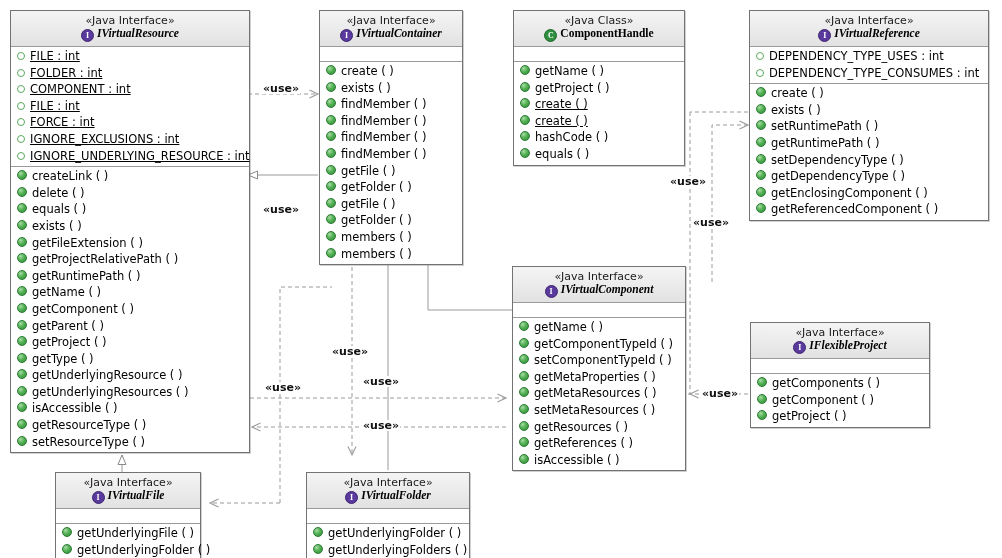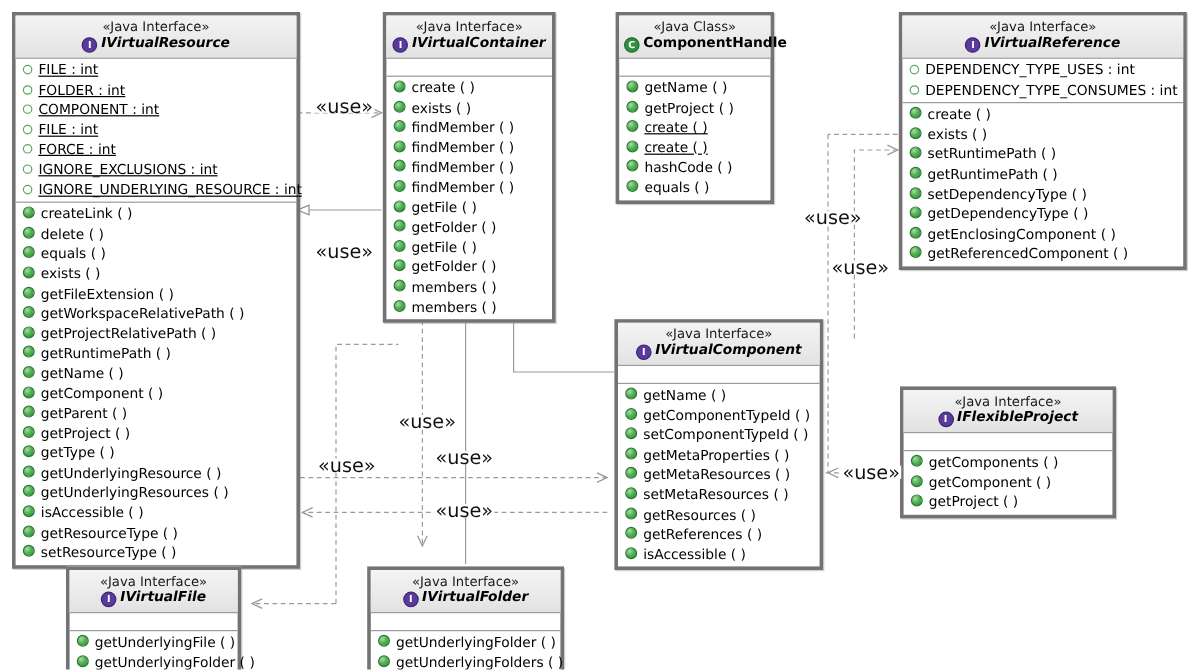--- a/index.html
+++ b/index.html
@@ -11,21 +11,21 @@
     color:#000000;
     overflow:hidden;
     position:relative;
   }
   #canvas{position:absolute;left:0;top:0;width:1002px;height:558px;}
   #edges{position:absolute;left:0;top:0;width:1002px;height:558px;pointer-events:none;}
 
   .uml{
     position:absolute;
     background:#ffffff;
-    border:3px solid #737373;
+    border:1px solid #737373;
     box-shadow:1px 1px 0 rgba(120,120,120,.35);
     box-sizing:border-box;
   }
   .uml-header{
     background:linear-gradient(to bottom,#f4f4f4 0%,#ececec 45%,#e2e2e2 100%);
     border-bottom:1px solid #9a9a9a;
     text-align:center;
     padding:3px 4px 4px 4px;
     line-height:13px;
   }
@@ -35,20 +35,21 @@
     color:#1a1a1a;
     letter-spacing:0px;
   }
   .cname{
     display:block;
     font-size:11.5px;
     font-weight:bold;
     font-style:italic;
     color:#000;
     white-space:nowrap;
+    font-family:Liberation Serif, serif;
   }
   .cname.cls{font-style:normal;}
   .cname .ico{
     display:inline-block;
     width:11px;height:11px;
     border-radius:50%;
     vertical-align:-1px;
     margin-right:3px;
     font-size:8px;
     font-weight:bold;
@@ -90,26 +91,27 @@
   .mem .dot.hollow{
     background:#ffffff;
     border:1.4px solid #5aa85f;
     width:6px;height:6px;
   }
   .mem .txt{display:inline;}
   .mem .txt.stat{text-decoration:underline;}
 
   .uselabel{
     position:absolute;
-    font-size:16px;
+    font-size:11px;
     color:#111;
     background:#ffffff;
     padding:0 1px;
     white-space:nowrap;
     line-height:11px;
+    font-weight:bold;
   }
 </style>
 </head>
 <body>
 
 <div id="canvas">
 
   <svg id="edges" viewBox="0 0 1002 558">
     <defs>
       <marker id="tri" markerWidth="12" markerHeight="12" refX="10.5" refY="5" orient="auto" markerUnits="userSpaceOnUse">
@@ -169,21 +171,20 @@
       <span class="mem"><span class="dot hollow"></span><span class="txt stat">FORCE : int</span></span>
       <span class="mem"><span class="dot hollow"></span><span class="txt stat">IGNORE_EXCLUSIONS : int</span></span>
       <span class="mem"><span class="dot hollow"></span><span class="txt stat">IGNORE_UNDERLYING_RESOURCE : int</span></span>
     </div>
     <div class="compart last">
       <span class="mem"><span class="dot filled"></span><span class="txt">createLink ( )</span></span>
       <span class="mem"><span class="dot filled"></span><span class="txt">delete ( )</span></span>
       <span class="mem"><span class="dot filled"></span><span class="txt">equals ( )</span></span>
       <span class="mem"><span class="dot filled"></span><span class="txt">exists ( )</span></span>
       <span class="mem"><span class="dot filled"></span><span class="txt">getFileExtension ( )</span></span>
-      <span class="mem"><span class="dot filled"></span><span class="txt">getWorkspaceRelativePath ( )</span></span>
       <span class="mem"><span class="dot filled"></span><span class="txt">getProjectRelativePath ( )</span></span>
       <span class="mem"><span class="dot filled"></span><span class="txt">getRuntimePath ( )</span></span>
       <span class="mem"><span class="dot filled"></span><span class="txt">getName ( )</span></span>
       <span class="mem"><span class="dot filled"></span><span class="txt">getComponent ( )</span></span>
       <span class="mem"><span class="dot filled"></span><span class="txt">getParent ( )</span></span>
       <span class="mem"><span class="dot filled"></span><span class="txt">getProject ( )</span></span>
       <span class="mem"><span class="dot filled"></span><span class="txt">getType ( )</span></span>
       <span class="mem"><span class="dot filled"></span><span class="txt">getUnderlyingResource ( )</span></span>
       <span class="mem"><span class="dot filled"></span><span class="txt">getUnderlyingResources ( )</span></span>
       <span class="mem"><span class="dot filled"></span><span class="txt">isAccessible ( )</span></span>
@@ -207,21 +208,21 @@
       <span class="mem"><span class="dot filled"></span><span class="txt">findMember ( )</span></span>
       <span class="mem"><span class="dot filled"></span><span class="txt">getFile ( )</span></span>
       <span class="mem"><span class="dot filled"></span><span class="txt">getFolder ( )</span></span>
       <span class="mem"><span class="dot filled"></span><span class="txt">getFile ( )</span></span>
       <span class="mem"><span class="dot filled"></span><span class="txt">getFolder ( )</span></span>
       <span class="mem"><span class="dot filled"></span><span class="txt">members ( )</span></span>
       <span class="mem"><span class="dot filled"></span><span class="txt">members ( )</span></span>
     </div>
   </div>
 
-  <div class="uml" style="left:513px;top:10px;width:132px;">
+  <div class="uml" style="left:513px;top:10px;width:172px;">
     <div class="uml-header">
       <span class="stereo">«Java Class»</span>
       <span class="cname cls"><span class="ico clazz">C</span><span>ComponentHandle</span></span>
     </div>
     <div class="compart empty"></div>
     <div class="compart last">
       <span class="mem"><span class="dot filled"></span><span class="txt">getName ( )</span></span>
       <span class="mem"><span class="dot filled"></span><span class="txt">getProject ( )</span></span>
       <span class="mem"><span class="dot filled"></span><span class="txt stat">create ( )</span></span>
       <span class="mem"><span class="dot filled"></span><span class="txt stat">create ( )</span></span>

